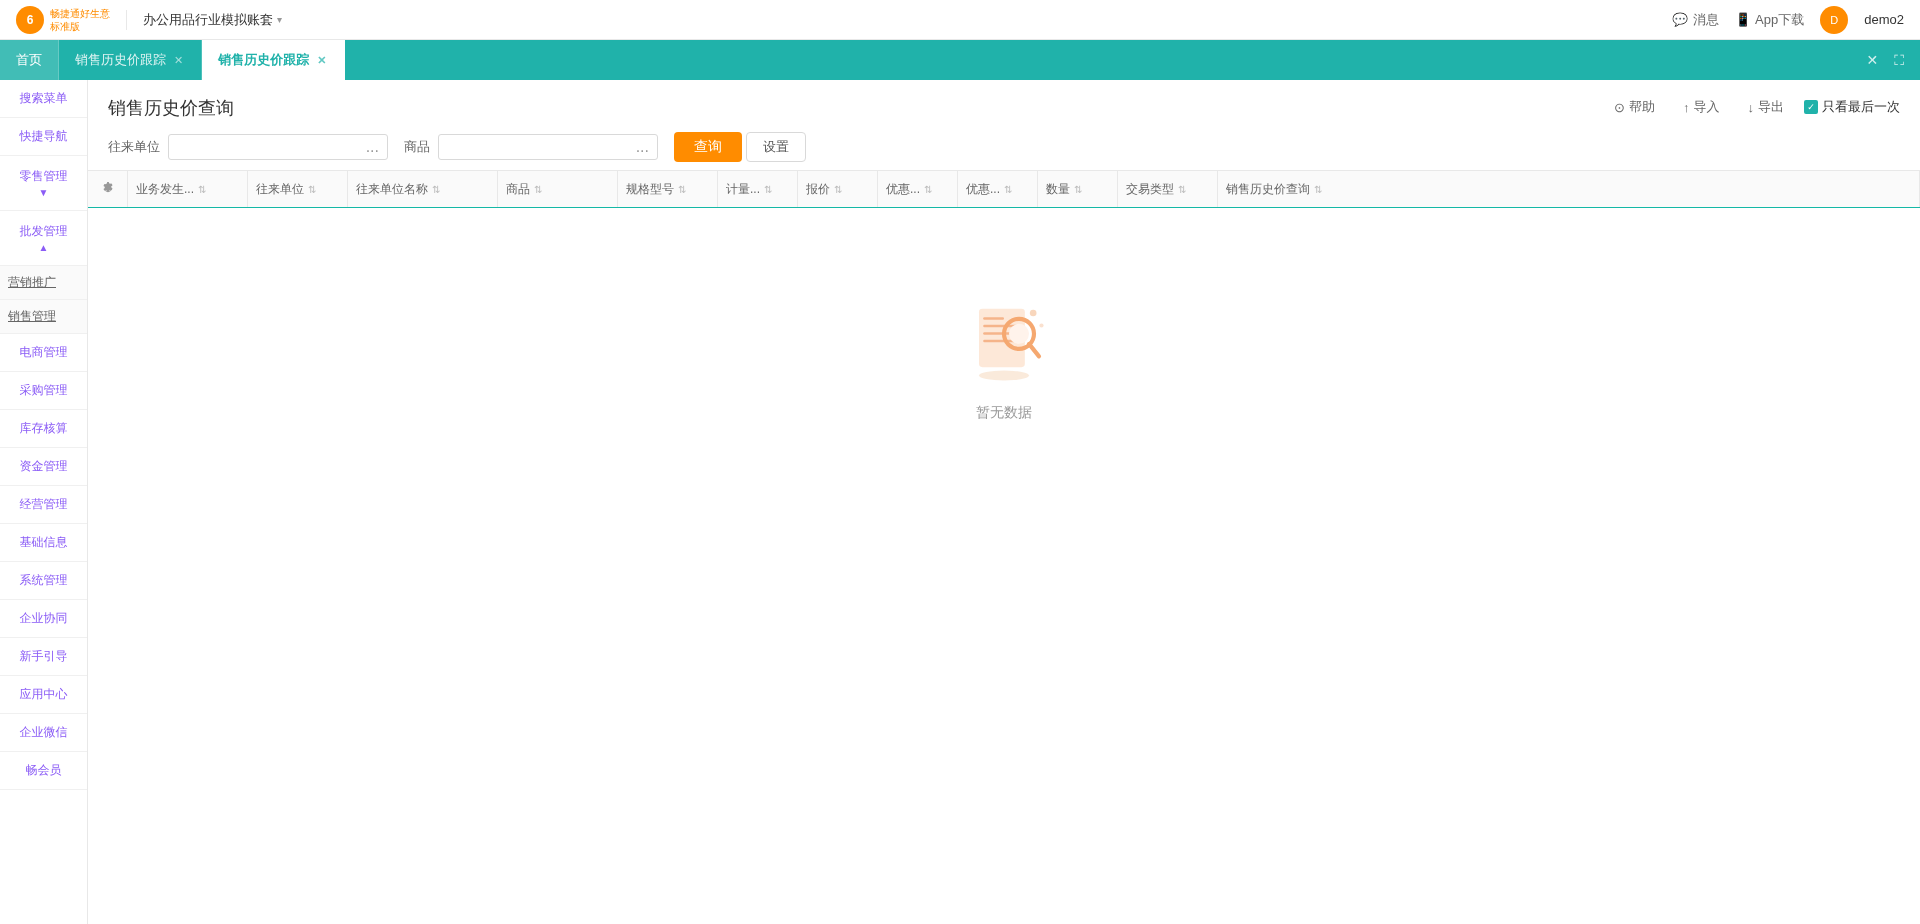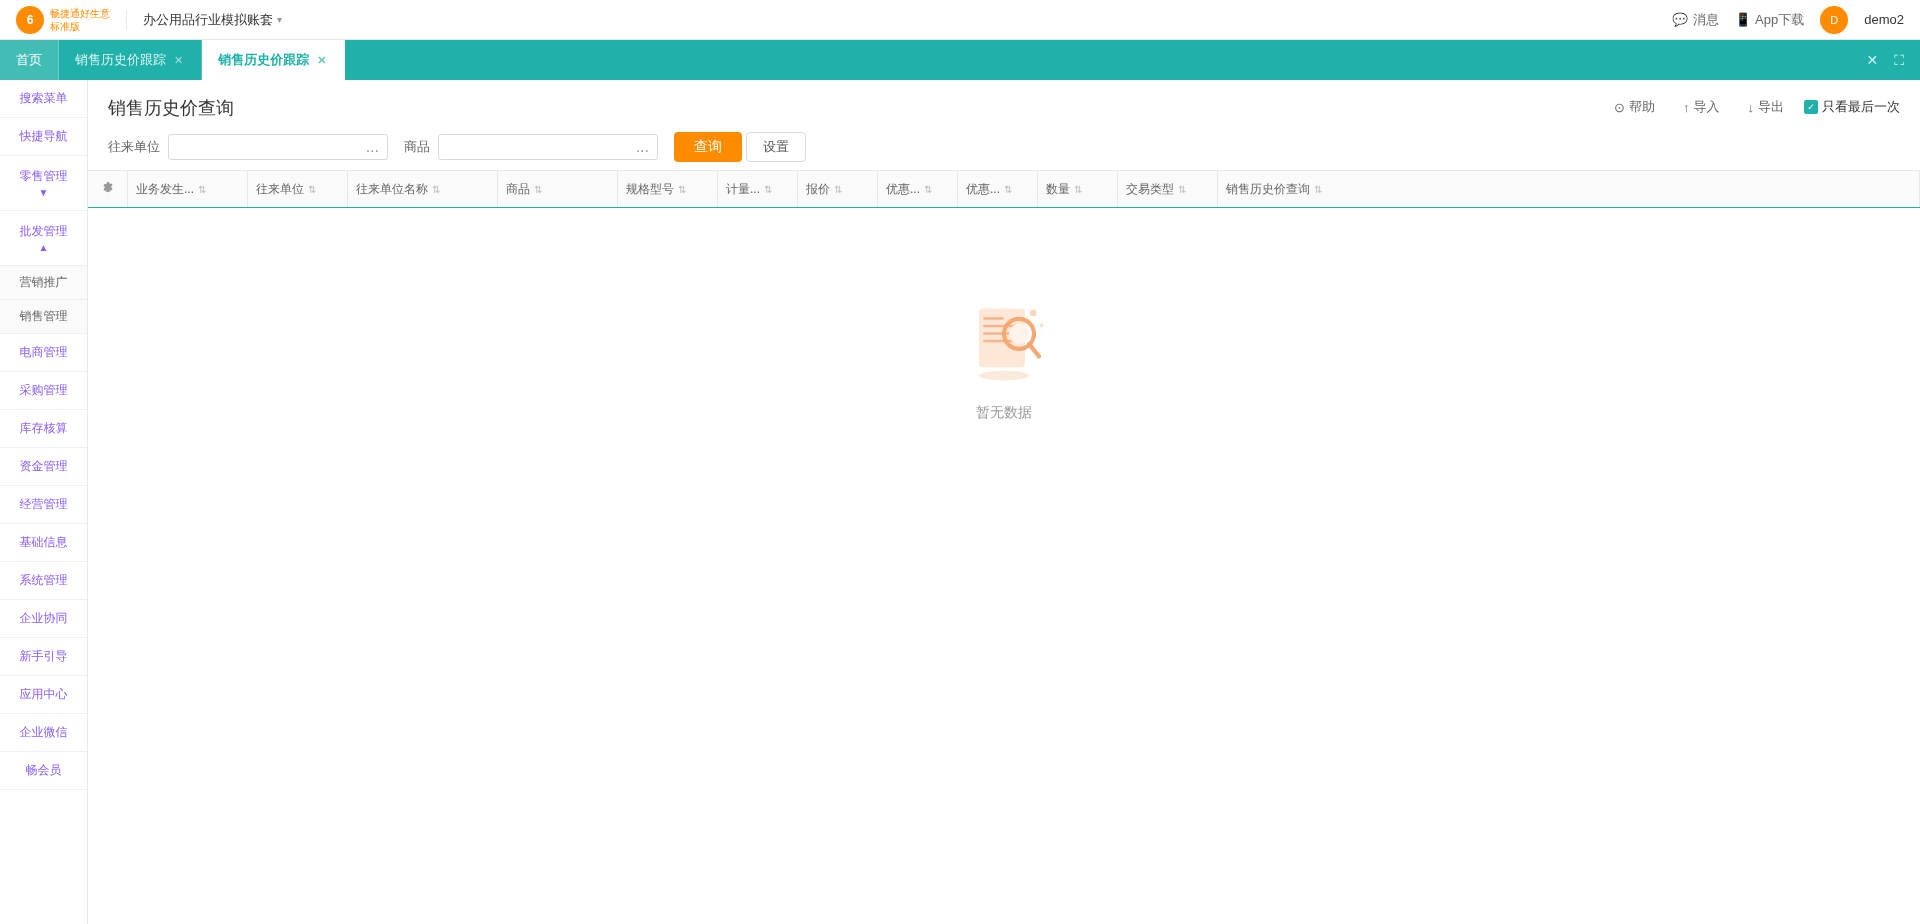--- a/index.html
+++ b/index.html
@@ -167,26 +167,26 @@
       gap: 4px;
     }
     .sidebar-item.has-arrow {
       justify-content: center;
       padding: 12px 8px;
       gap: 2px;
     }
     .sidebar-item .arrow { font-size: 10px; }
     .sidebar-sub-item {
       padding: 8px 8px;
-      text-align: center;
       cursor: pointer;
       color: #666;
       font-size: 12px;
       border-bottom: 1px solid #f0f0f0;
       background: #fafafa;
+      text-decoration: underline;
     }
 
     
     .content-area {
       flex: 1;
       display: flex;
       flex-direction: column;
       overflow: hidden;
       background: #f5f5f5;
     }

